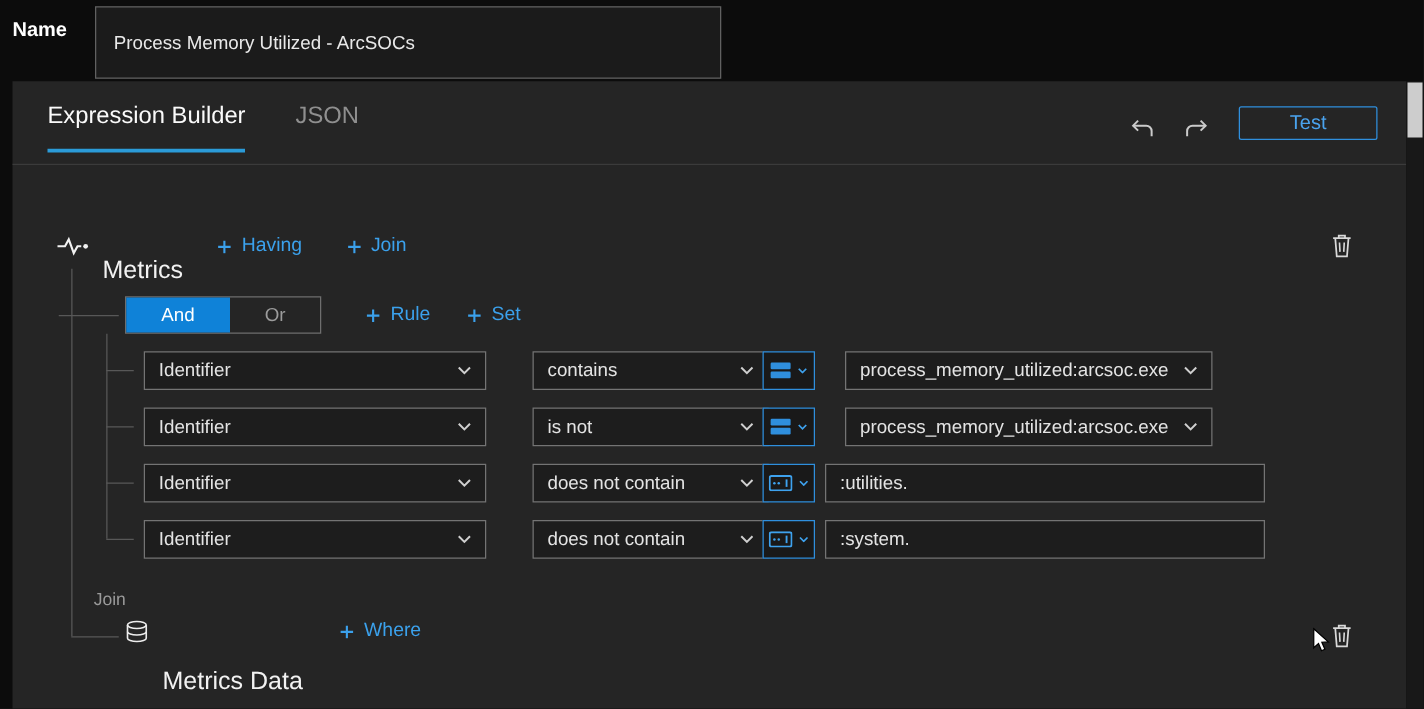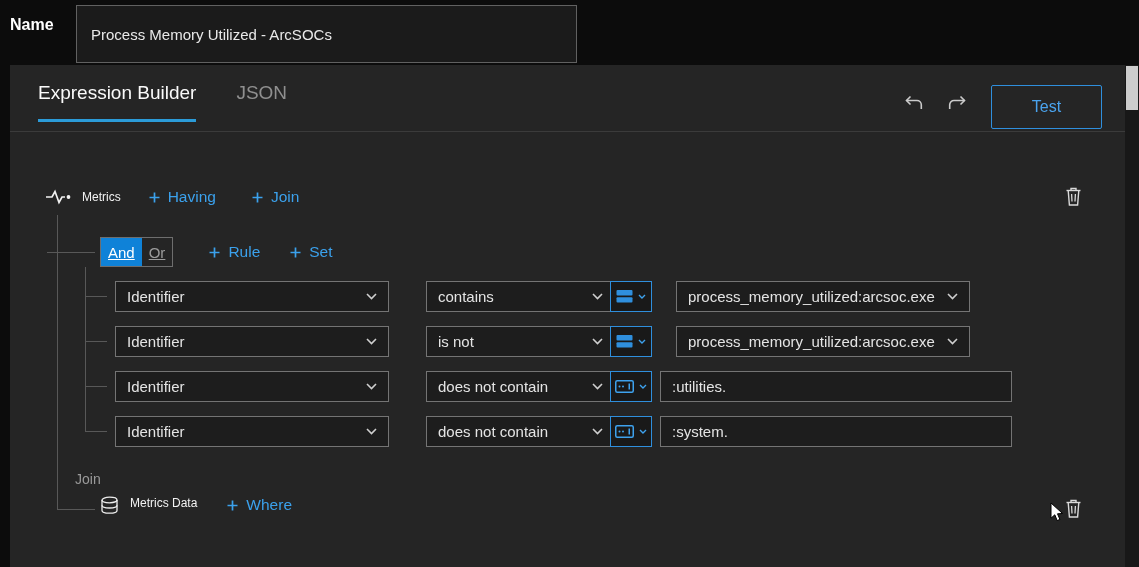--- a/index.html
+++ b/index.html
@@ -22,38 +22,38 @@
   
   .panel { position:absolute; left:10px; top:65px; width:1115px; height:502px; background:#252525; }
   .tabs { position:absolute; left:28px; top:17px; display:flex; gap:40px; }
   .tab { font-size:19px; color:#8f8f8f; padding-bottom:15px; }
   .tab.active { color:#fafafa; border-bottom:3px solid #2b9bd8; }
   .tabs-divider { position:absolute; left:0; top:66px; width:100%; height:1px; background:#3b3b3b; }
   .hist-btn { position:absolute; top:28px; width:26px; height:22px; display:flex; align-items:center; justify-content:center; }
   .undo-btn { left:891px; }
   .redo-btn { left:934px; }
   .test-btn {
-    position:absolute; left:981px; top:20px; width:111px; height:44px;
+    position:absolute; left:981px; top:20px; width:111px; height:27px;
     border:1px solid #2f8fdd; border-radius:2px; background:transparent;
     color:#4aa3ee; font-size:16px; display:flex; align-items:center; justify-content:center;
   }
   
   .metrics-row { position:absolute; left:35px; top:119px; height:26px; display:flex; align-items:center; }
-  .section-label { font-size:12px; color:#f2f2f2; margin-left:11px; }
+  .section-label { font-size:20px; color:#f2f2f2; margin-left:11px;margin-top:38px; }
   .action-link { display:flex; align-items:center; gap:8px; color:#3ba1ec; font-size:15.5px; }
   .ml28 { margin-left:28px; } .ml36 { margin-left:36px; } .ml30 { margin-left:30px; }
   .trash-btn { position:absolute; width:22px; height:22px; display:flex; align-items:center; justify-content:center; }
   .trash-top { left:1052px; top:120px; }
   .trash-bottom { left:1052px; top:432px; }
   
   .tline { position:absolute; background:#585858; }
   
   .group-row { position:absolute; left:90px; top:172px; height:30px; display:flex; align-items:center; }
   .segmented { display:inline-flex; height:30px; border:1px solid #6e6e6e; }
-  .seg { padding:0 7px; display:flex; align-items:center; font-size:15px;text-decoration:underline; }
+  .seg { padding:0 28px; display:flex; align-items:center; font-size:15px; }
   .seg.sel { background:#0f82d8; color:#ffffff; }
   .seg.unsel { color:#9c9c9c; }
   
   .row { position:absolute; left:0; width:100%; height:31px; }
   .dd {
     position:absolute; height:31px; background:#1d1d1d; border:1px solid #747474;
     display:flex; align-items:center; justify-content:space-between;
     padding:0 11px; font-size:15px; color:#e4e4e4;text-align:center;
   }
   .dd-field { left:105px; width:274px; }

